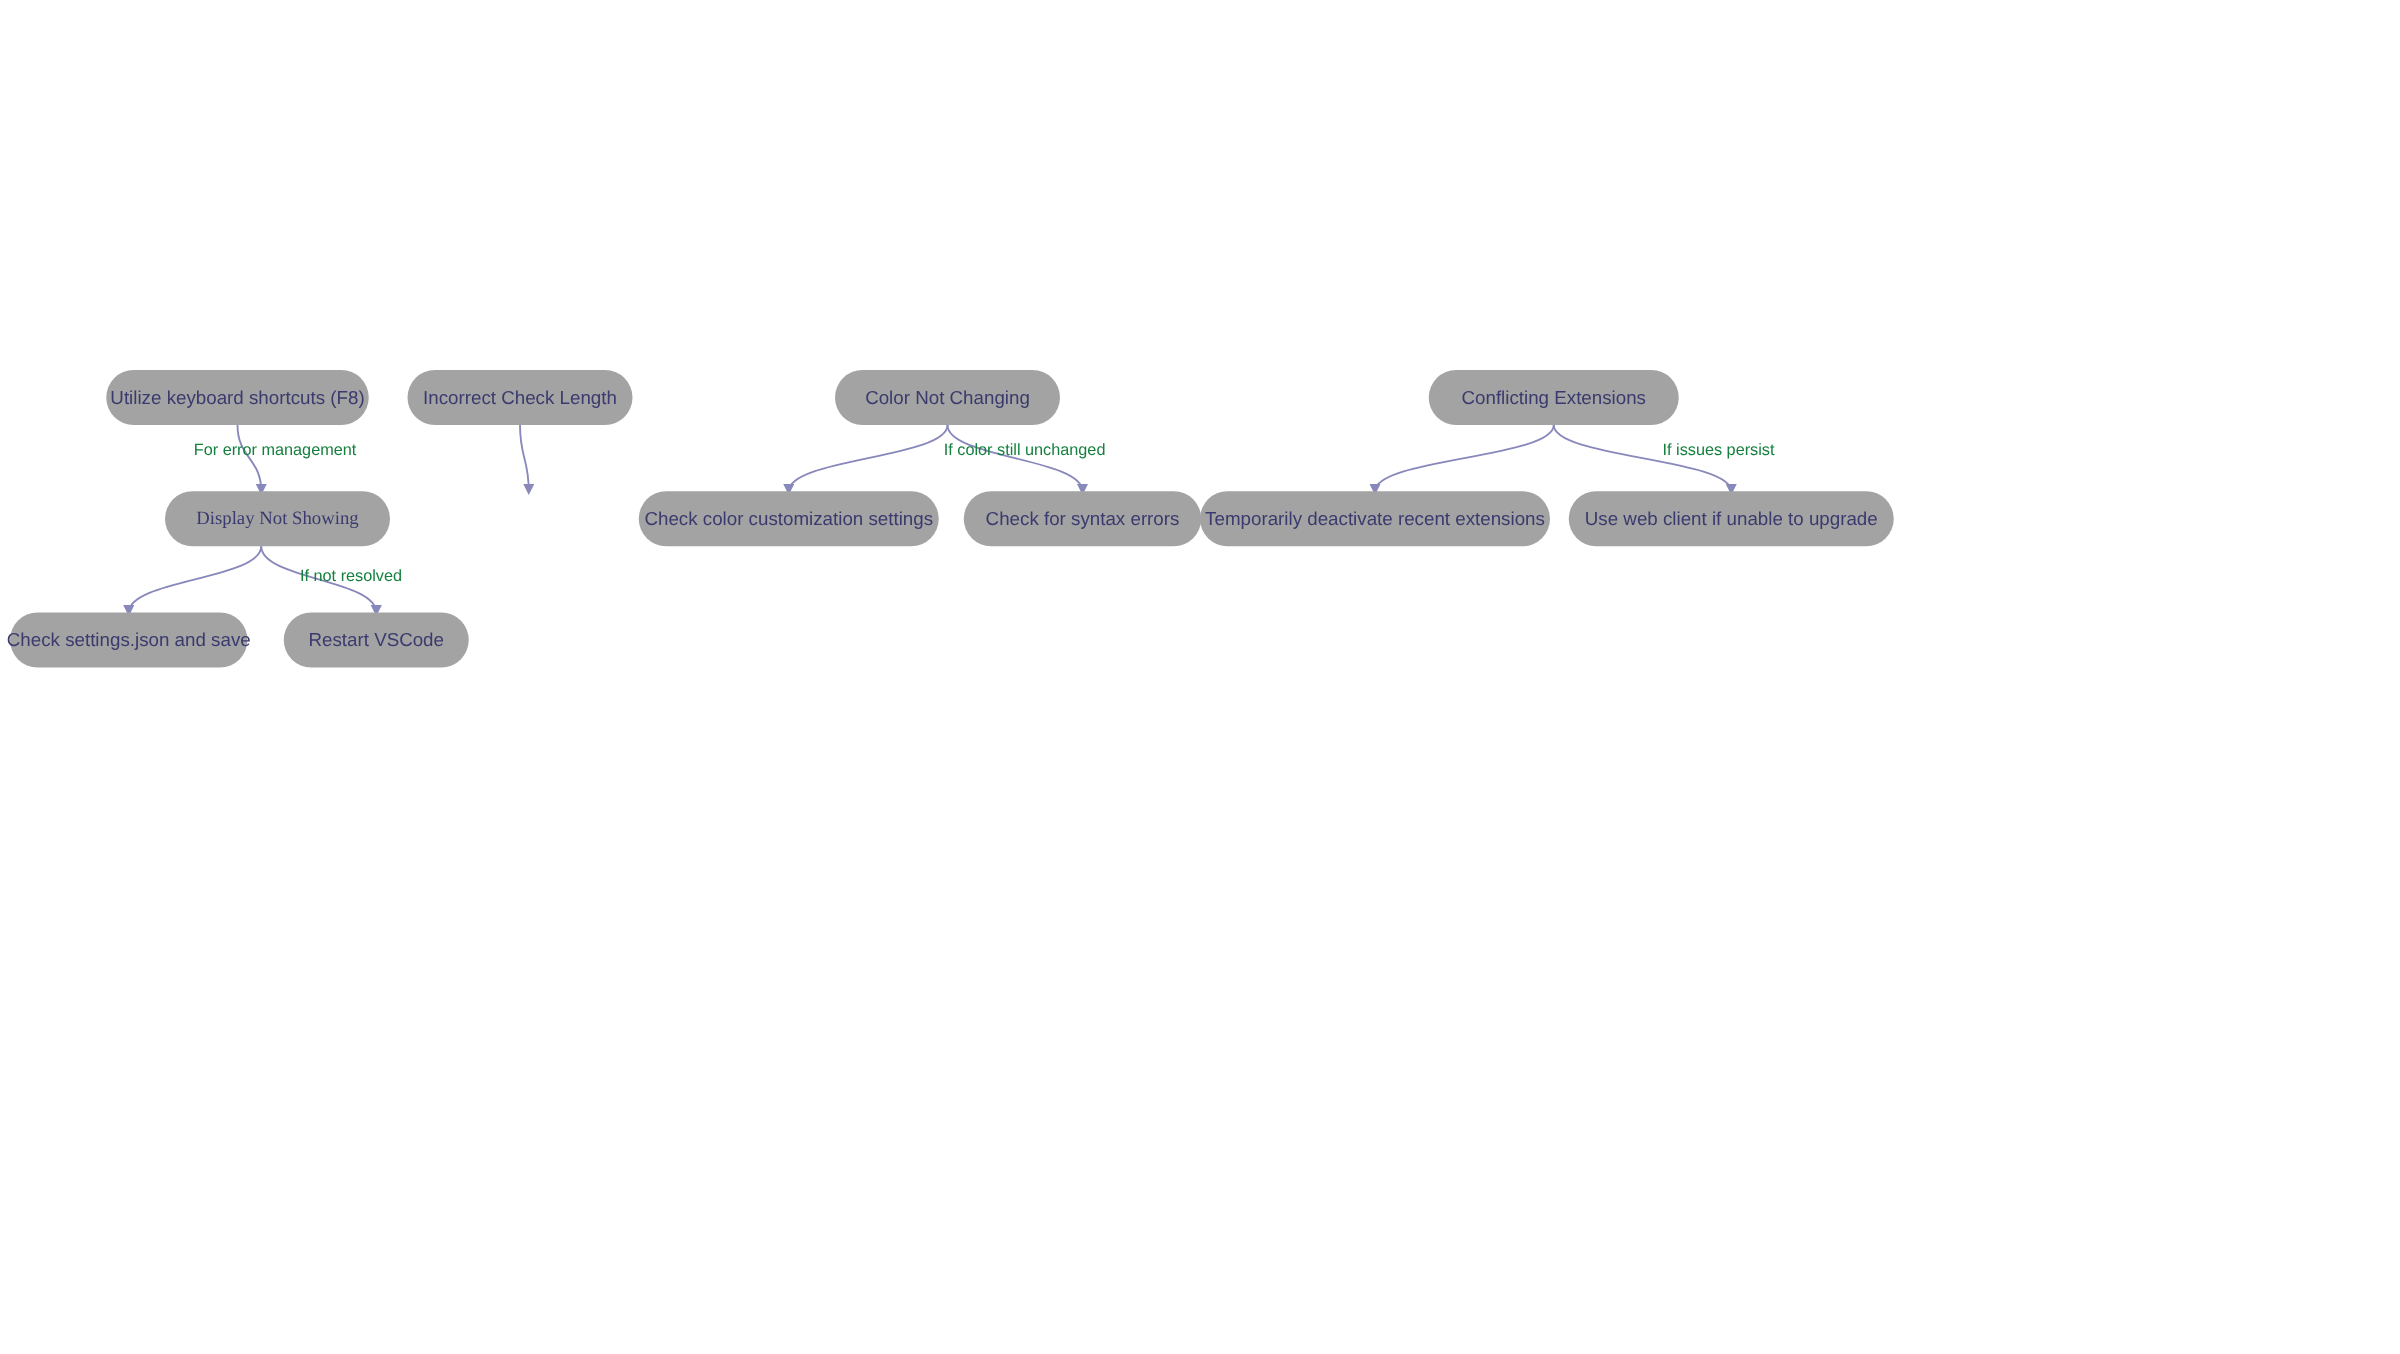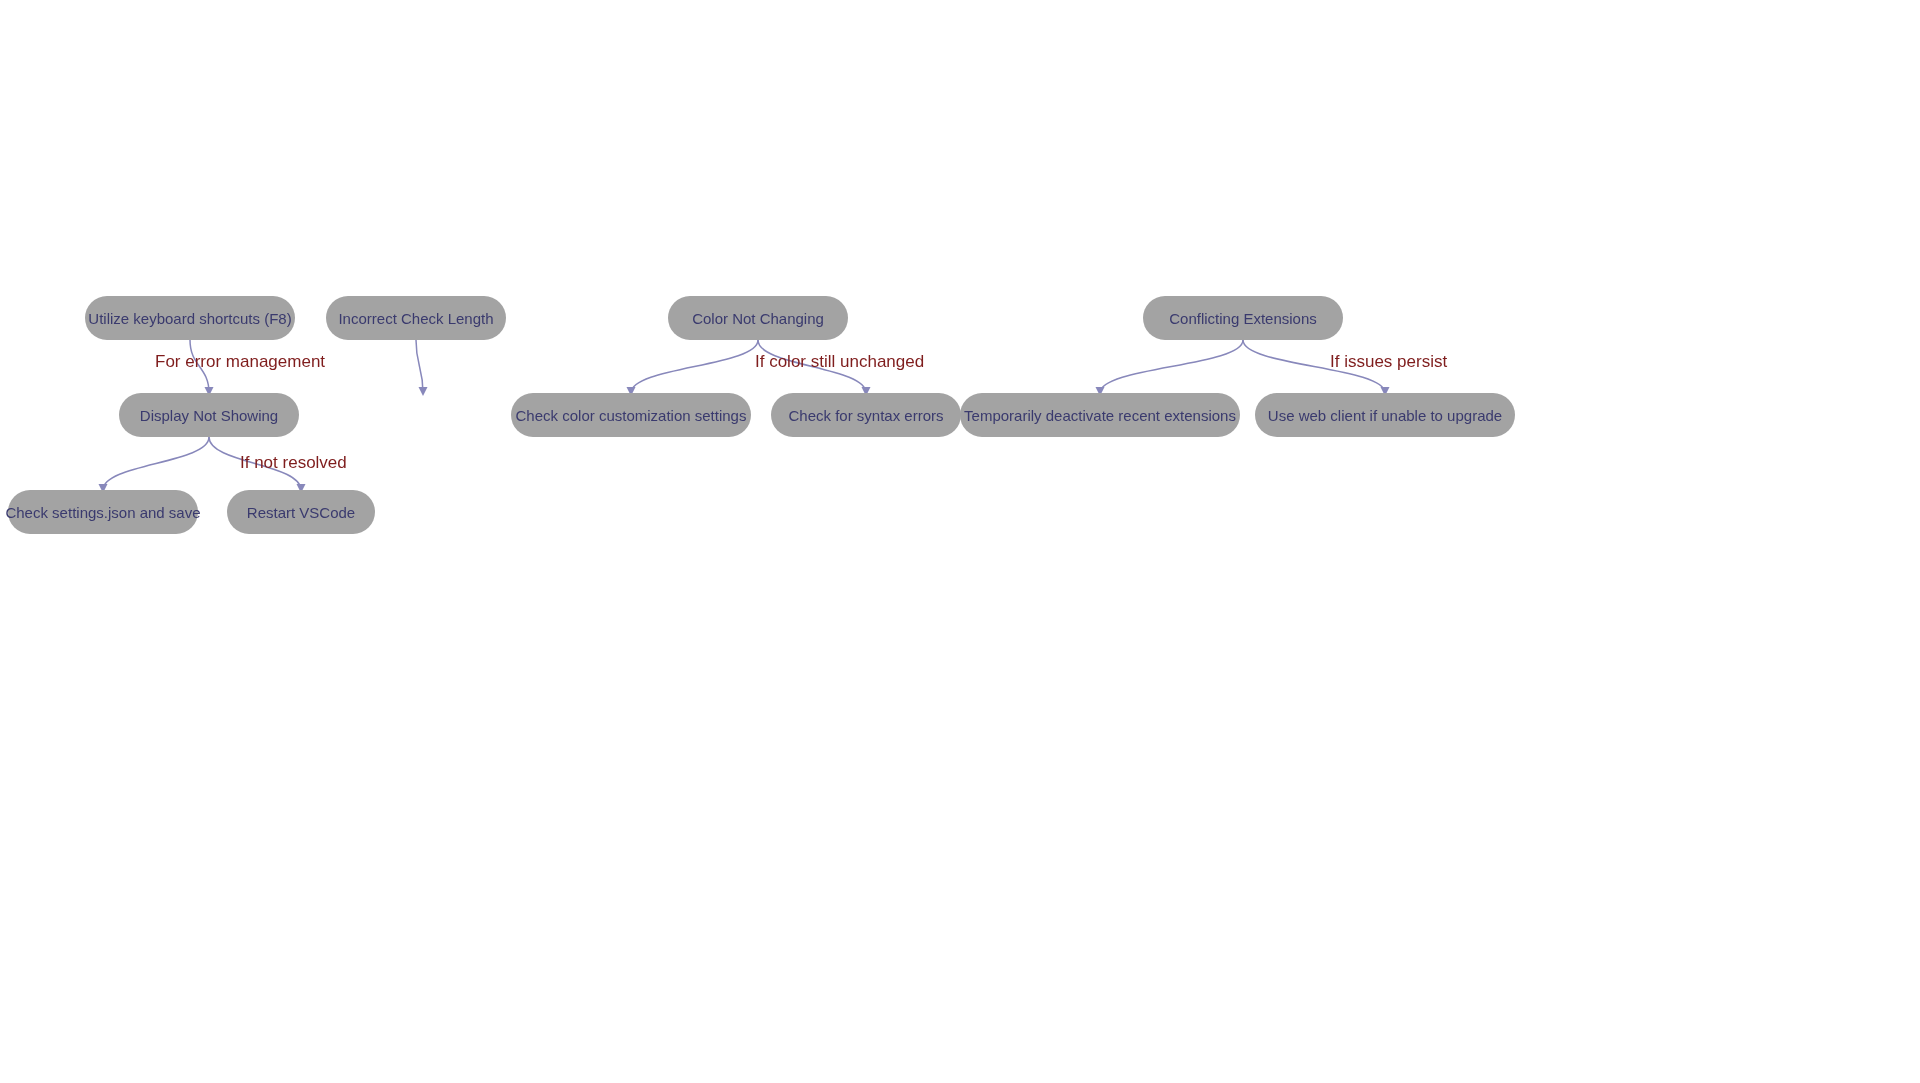--- a/index.html
+++ b/index.html
@@ -37,22 +37,22 @@
       text-align: center;
       color: #3a3a6e;
       font-size: 15px;
       font-weight: 400;
       padding: 10px 18px;
       white-space: nowrap;
     }
 
     .edge-label {
       position: absolute;
-      color: #7f1d1d;
-      font-size: 17px;
+      color: #15803d;
+      font-size: 13px;
       text-align: center;
     }
   </style>
 </head>
 <body>
 
 <div class="diagram-container">
   <svg class="diagram-svg">
 
   <defs>
@@ -64,21 +64,21 @@
       <path d="M 416 340 C 416 366.5, 423 366.5, 423 393" stroke="#8888bb" stroke-width="1.5" fill="none" marker-end="url(#arrowhead)"></path>
       <path d="M 209 437 C 209 463.5, 103 463.5, 103 490" stroke="#8888bb" stroke-width="1.5" fill="none" marker-end="url(#arrowhead)"></path>
       <path d="M 209 437 C 209 463.5, 301 463.5, 301 490" stroke="#8888bb" stroke-width="1.5" fill="none" marker-end="url(#arrowhead)"></path>
       <path d="M 758 340 C 758 366.5, 631 366.5, 631 393" stroke="#8888bb" stroke-width="1.5" fill="none" marker-end="url(#arrowhead)"></path>
       <path d="M 758 340 C 758 366.5, 866 366.5, 866 393" stroke="#8888bb" stroke-width="1.5" fill="none" marker-end="url(#arrowhead)"></path>
       <path d="M 1243 340 C 1243 366.5, 1100 366.5, 1100 393" stroke="#8888bb" stroke-width="1.5" fill="none" marker-end="url(#arrowhead)"></path>
       <path d="M 1243 340 C 1243 366.5, 1385 366.5, 1385 393" stroke="#8888bb" stroke-width="1.5" fill="none" marker-end="url(#arrowhead)"></path>
     </svg>
 <div class="node" style="left: 85px; top: 296px; width: 210px; min-height: 44px;">Utilize keyboard shortcuts (F8)</div>
     <div class="node" style="left: 326px; top: 296px; width: 180px; min-height: 44px;">Incorrect Check Length</div>
-    <div class="node" style="left: 119px; top: 393px; width: 180px; min-height: 44px;">Display Not Showing</div>
+    <div class="node" style="left: 132px; top: 393px; width: 180px; min-height: 44px; font-family: Liberation Serif, serif;">Display Not Showing</div>
     <div class="node" style="left: 8px; top: 490px; width: 190px; min-height: 44px; text-align: center;">Check settings.json and save</div>
     <div class="node" style="left: 227px; top: 490px; width: 148px; min-height: 44px;">Restart VSCode</div>
     <div class="node" style="left: 668px; top: 296px; width: 180px; min-height: 44px;">Color Not Changing</div>
     <div class="node" style="left: 511px; top: 393px; width: 240px; min-height: 44px;">Check color customization settings</div>
     <div class="node" style="left: 771px; top: 393px; width: 190px; min-height: 44px;">Check for syntax errors</div>
     <div class="node" style="left: 1143px; top: 296px; width: 200px; min-height: 44px;">Conflicting Extensions</div>
     <div class="node" style="left: 960px; top: 393px; width: 280px; min-height: 44px;">Temporarily deactivate recent extensions</div>
     <div class="node" style="left: 1255px; top: 393px; width: 260px; min-height: 44px;">Use web client if unable to upgrade</div>
     <div class="edge-label" style="left: 155px; top: 352px;">For error management</div>
     <div class="edge-label" style="left: 240px; top: 453px;">If not resolved</div>

